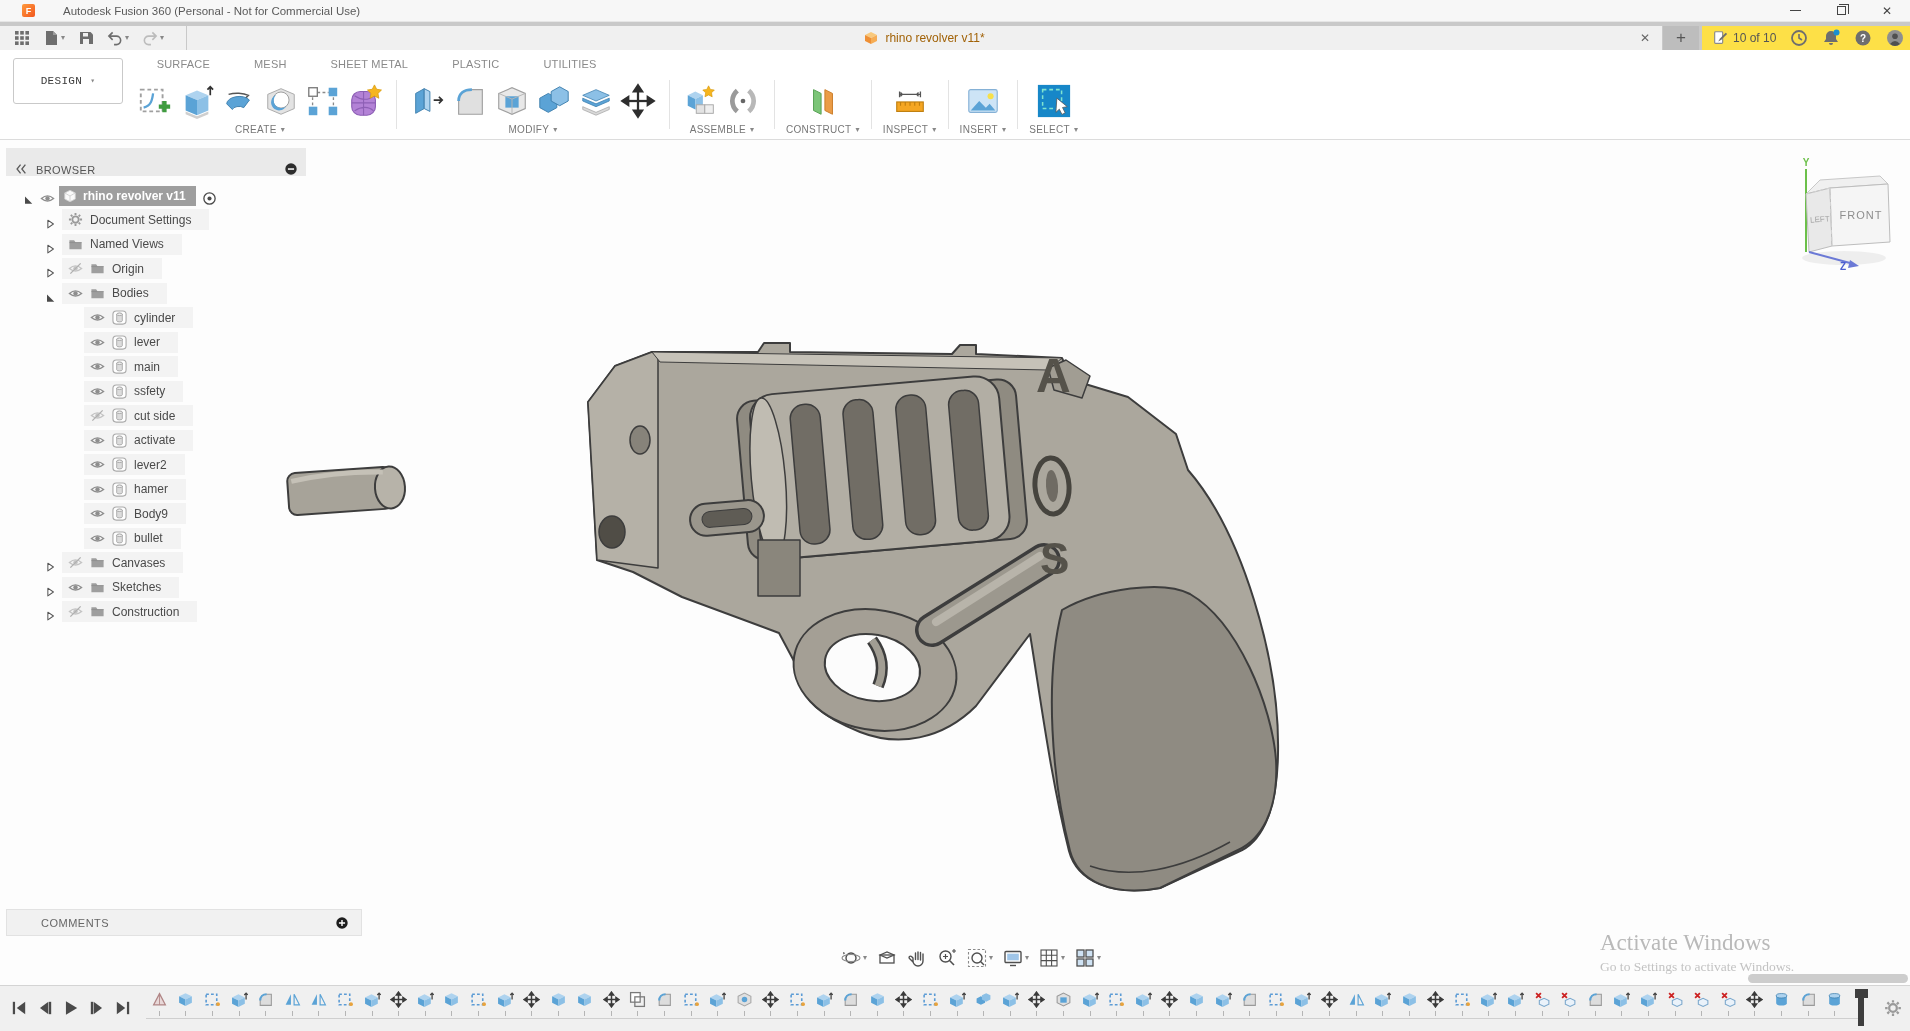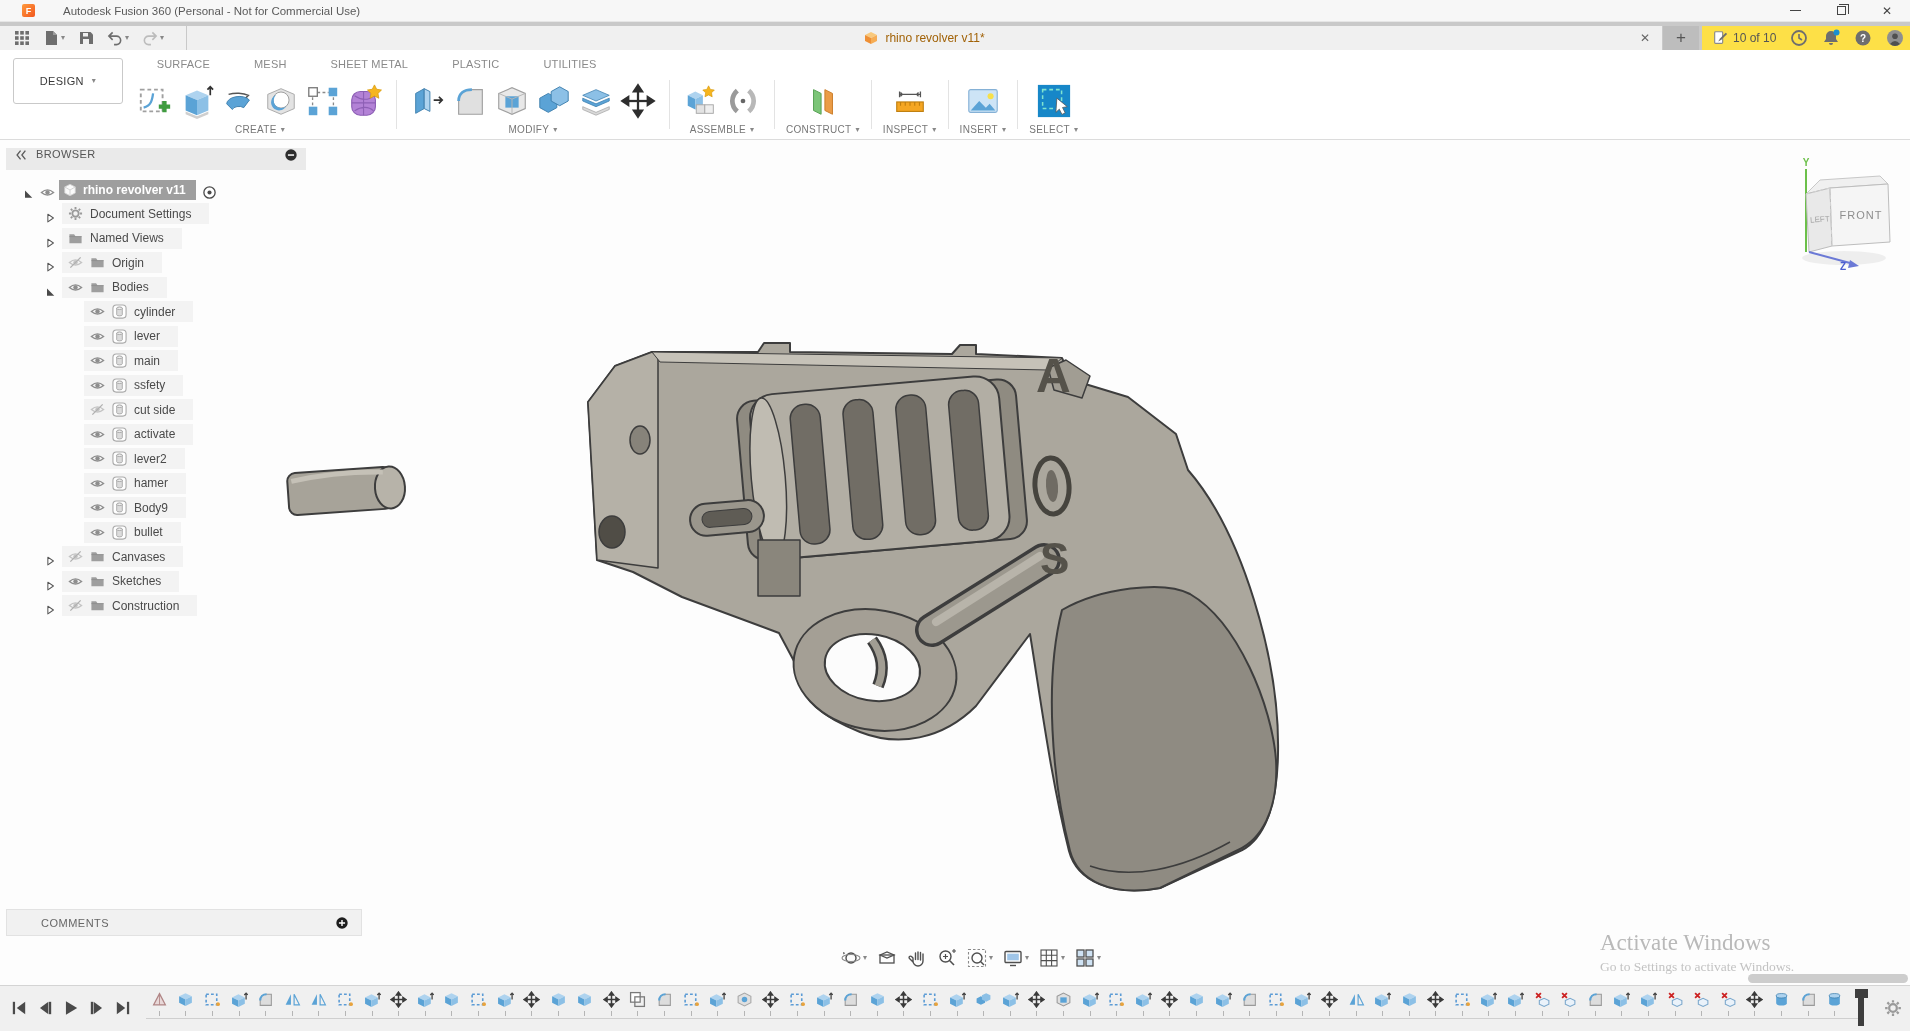--- a/index.html
+++ b/index.html
@@ -22,39 +22,39 @@
   .doc-tab { position:absolute; left:187px; right:248px; top:4px; bottom:0; background:#f0f0f0; display:flex; align-items:center; justify-content:center; }
   .doc-label { font-size:12px; color:#a16207; margin-left:7px; }
   .tab-close { position:absolute; right:12px; font-size:12px; color:#666; }
   .plus-btn { position:absolute; left:1663px; top:4px; bottom:0; width:36px; background:#bdbdbd; color:#555; font-size:17px; display:flex; align-items:center; justify-content:center; }
   .tb-right { position:absolute; left:1702px; right:0; top:4px; bottom:0; background:#fde047; display:flex; align-items:center; gap:14px; padding-left:10px; }
   .job { display:flex; align-items:center; gap:5px; }
   .job-text { font-size:12px; color:#555; }
 
   
   .ribbon { height:90px; background:#fff; border-bottom:1px solid #dcdcdc; position:relative; }
-  .design-btn { position:absolute; left:13px; top:8px; width:110px; height:46px; background:#fff; border:1px solid #c9c9c9; border-radius:3px; display:flex; align-items:center; justify-content:center; gap:8px; font-size:11px; color:#3a3a3a; letter-spacing:.3px; font-family:Liberation Sans, sans-serif; }
+  .design-btn { position:absolute; left:13px; top:8px; width:110px; height:46px; background:#fff; border:1px solid #c9c9c9; border-radius:3px; display:flex; align-items:center; justify-content:center; gap:8px; font-size:11px; color:#3a3a3a; letter-spacing:.3px; font-family:Liberation Mono, monospace; }
   .rtabs { display:flex; gap:44px; padding-left:78px; height:27px; align-items:stretch; }
   .rtab { font-size:11px; color:#8a8a8a; display:flex; align-items:center; border-bottom:3px solid transparent; padding-top:3px; letter-spacing:.2px; }
   .rtab.active { color:#0a96d7; font-weight:bold; border-bottom-color:#0a96d7; }
   .rgroups { display:flex; margin-left:131px; height:62px; }
   .rgroup { display:flex; flex-direction:column; align-items:center; padding:0 4px; }
   .ricons { display:flex; align-items:center; height:47px; gap:2px; }
   .tool { width:40px; height:44px; display:flex; align-items:center; justify-content:center; background:none; border:none; padding:0; }
   .rlabel { font-size:10px; color:#777; display:flex; gap:4px; align-items:center; background:none; border:none; margin-top:0; letter-spacing:.3px; font-family:inherit; }
   .rdiv { width:1px; background:#e3e3e3; margin:3px 7px 10px; }
   .caret { font-size:8px; color:#888; line-height:1; }
 
   
   .main { position:relative; height:845px; background:#fdfdfd; overflow:hidden; }
   .model { position:absolute; left:0; top:0; }
 
   
   .browser { position:absolute; left:6px; top:8px; width:300px; }
-  .b-head { height:22px; background:rgba(233,233,233,.96); display:flex; align-items:flex-start; gap:8px; padding:0 8px; }
+  .b-head { height:28px; background:rgba(233,233,233,.96); display:flex; align-items:flex-end; gap:8px; padding:0 8px; }
   .b-title { font-size:11px; color:#555; letter-spacing:.4px; flex:1; }
   .b-body { margin-top:5px; display:flex; flex-direction:column; }
   .trow { display:flex; align-items:flex-end; height:24.5px; }
   .trow.root { margin-left:16px; }
   .rootpill { background:#9e9e9e; display:flex; align-items:center; gap:6px; padding:3px 10px 3px 4px; margin-left:4px; margin-right:6px; }
   .rootlabel { font-size:12px; font-weight:bold; color:#fff; }
   .arr { margin-right:6px; }
   .lvl1 { margin-left:38px; }
   .lvl2 { margin-left:78px; }
   .strip { display:inline-flex; align-items:center; gap:7px; background:#f3f3f3; padding:3px 18px 3px 6px; }

